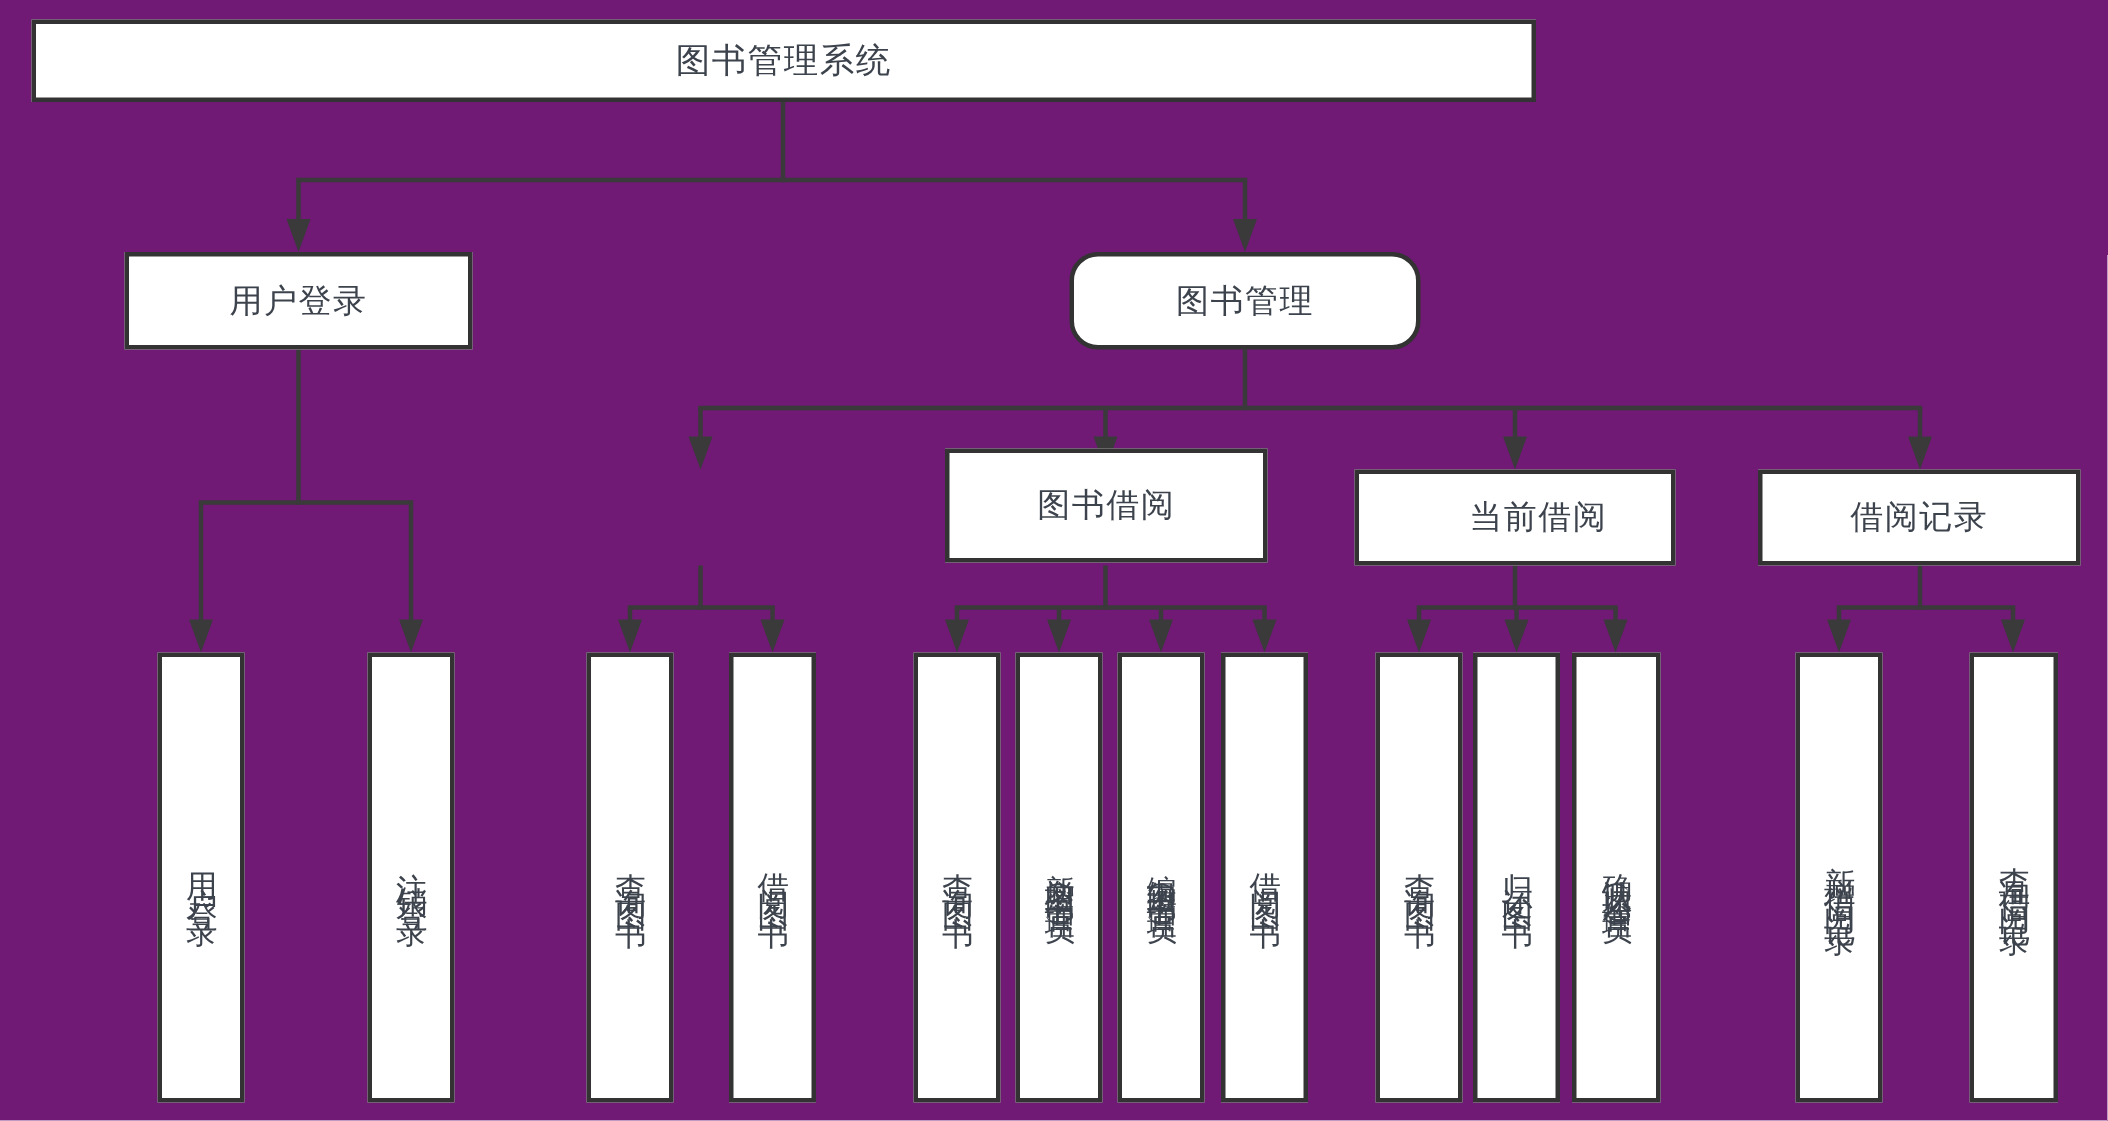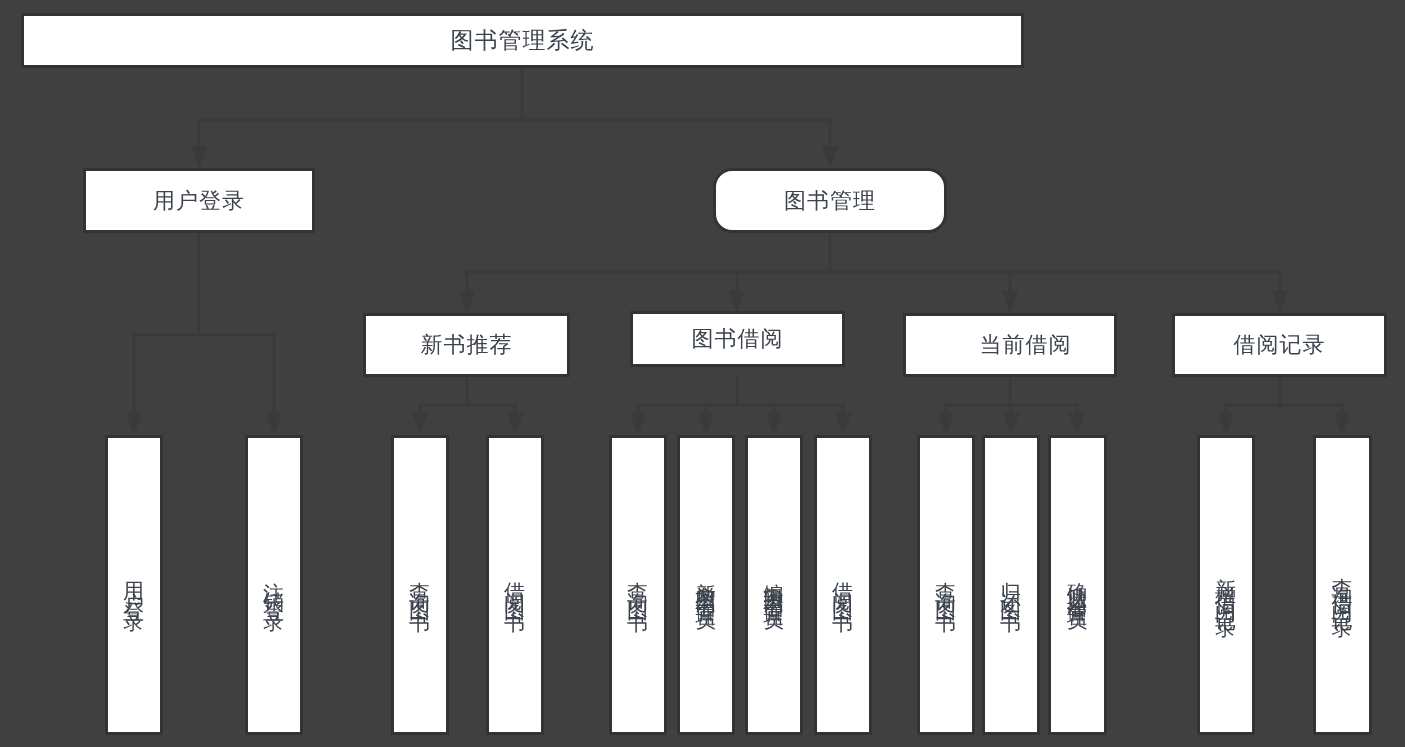--- a/index.html
+++ b/index.html
@@ -5,21 +5,21 @@
   html, body {
     margin: 0;
     padding: 0;
     background: #ffffff;
     font-family: "Liberation Sans", "DejaVu Sans", sans-serif;
   }
   .canvas {
     position: relative;
     width: 1405px;
     height: 747px;
-    background: #404040;
+    background: #701a75;
     overflow: hidden;
   }
   svg.connectors {
     position: absolute;
     left: 0; top: 0;
     width: 1405px; height: 747px;
     z-index: 1;
   }
   svg.connectors line {
     stroke: #3a3a3a;
@@ -148,24 +148,21 @@
     <span>图书管理系统</span>
   </div>
 
   <div class="node h2" style="left:83px; top:168px; width:232px; height:65px;">
     <span>用户登录</span>
   </div>
   <div class="node h2" style="left:713px; top:168px; width:234px; height:65px;border-radius:19px;">
     <span>图书管理</span>
   </div>
 
-  <div class="node h3" style="left:363px; top:313px; width:207px; height:64px;">
-    <span>新书推荐</span>
-  </div>
-  <div class="node h3" style="left:630px; top:311px; width:215px; height:56px;font-family:Liberation Serif, serif;">
+  <div class="node h3" style="left:630px; top:299px; width:215px; height:76px;font-family:Liberation Serif, serif;">
     <span>图书借阅</span>
   </div>
   <div class="node h3" style="left:903px; top:313px; width:214px; height:64px;padding-left:31px;">
     <span>当前借阅</span>
   </div>
   <div class="node h3" style="left:1172px; top:313px; width:215px; height:64px;">
     <span>借阅记录</span>
   </div>
 
   <div class="node leaf" style="left:105px; top:435px; width:58px; height:300px;">

